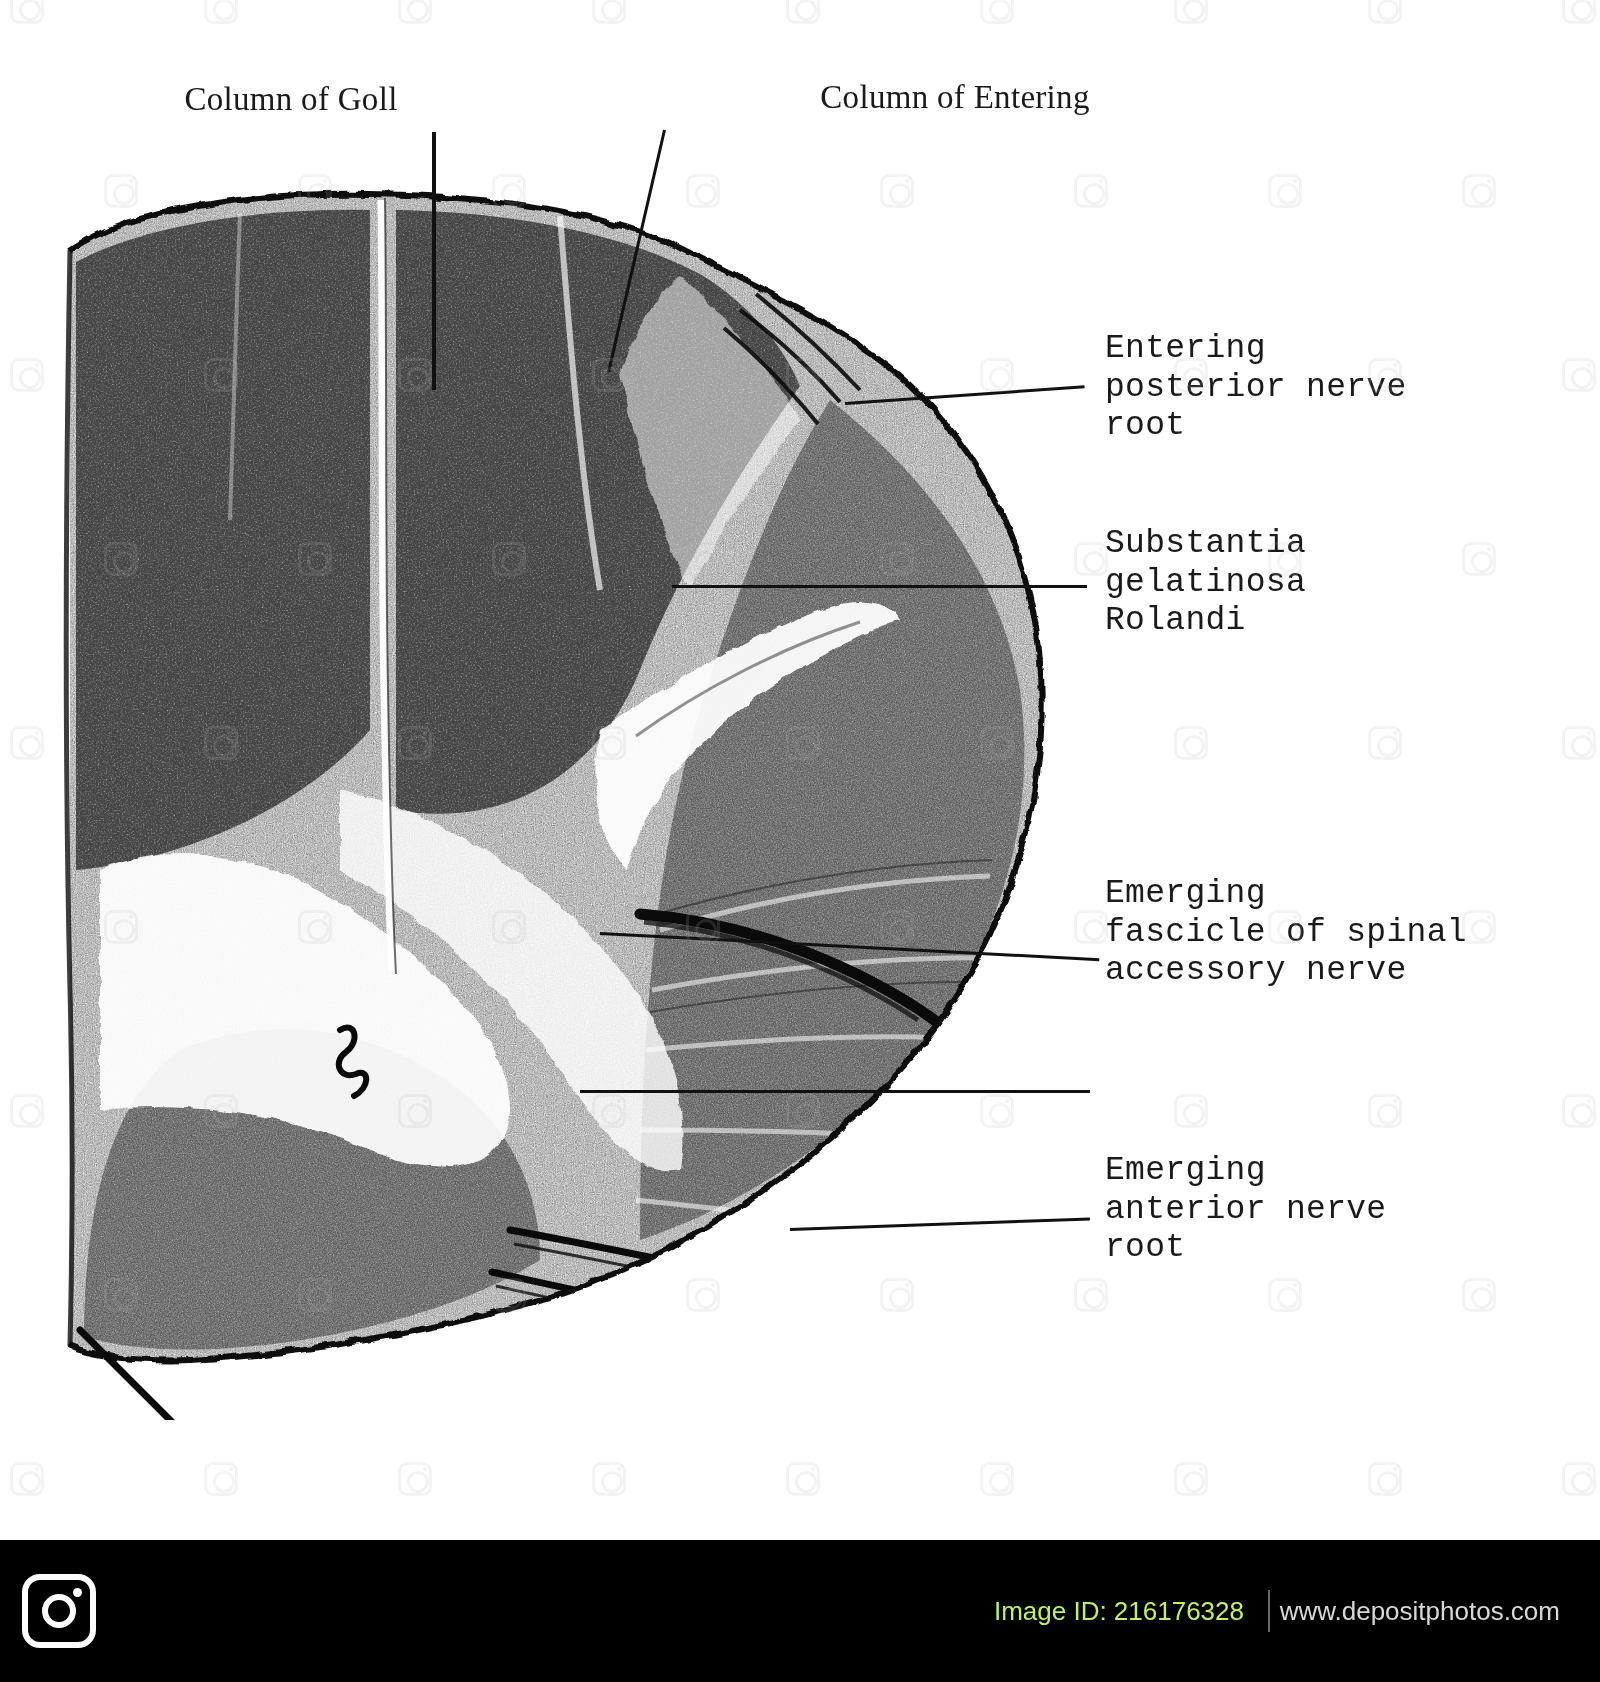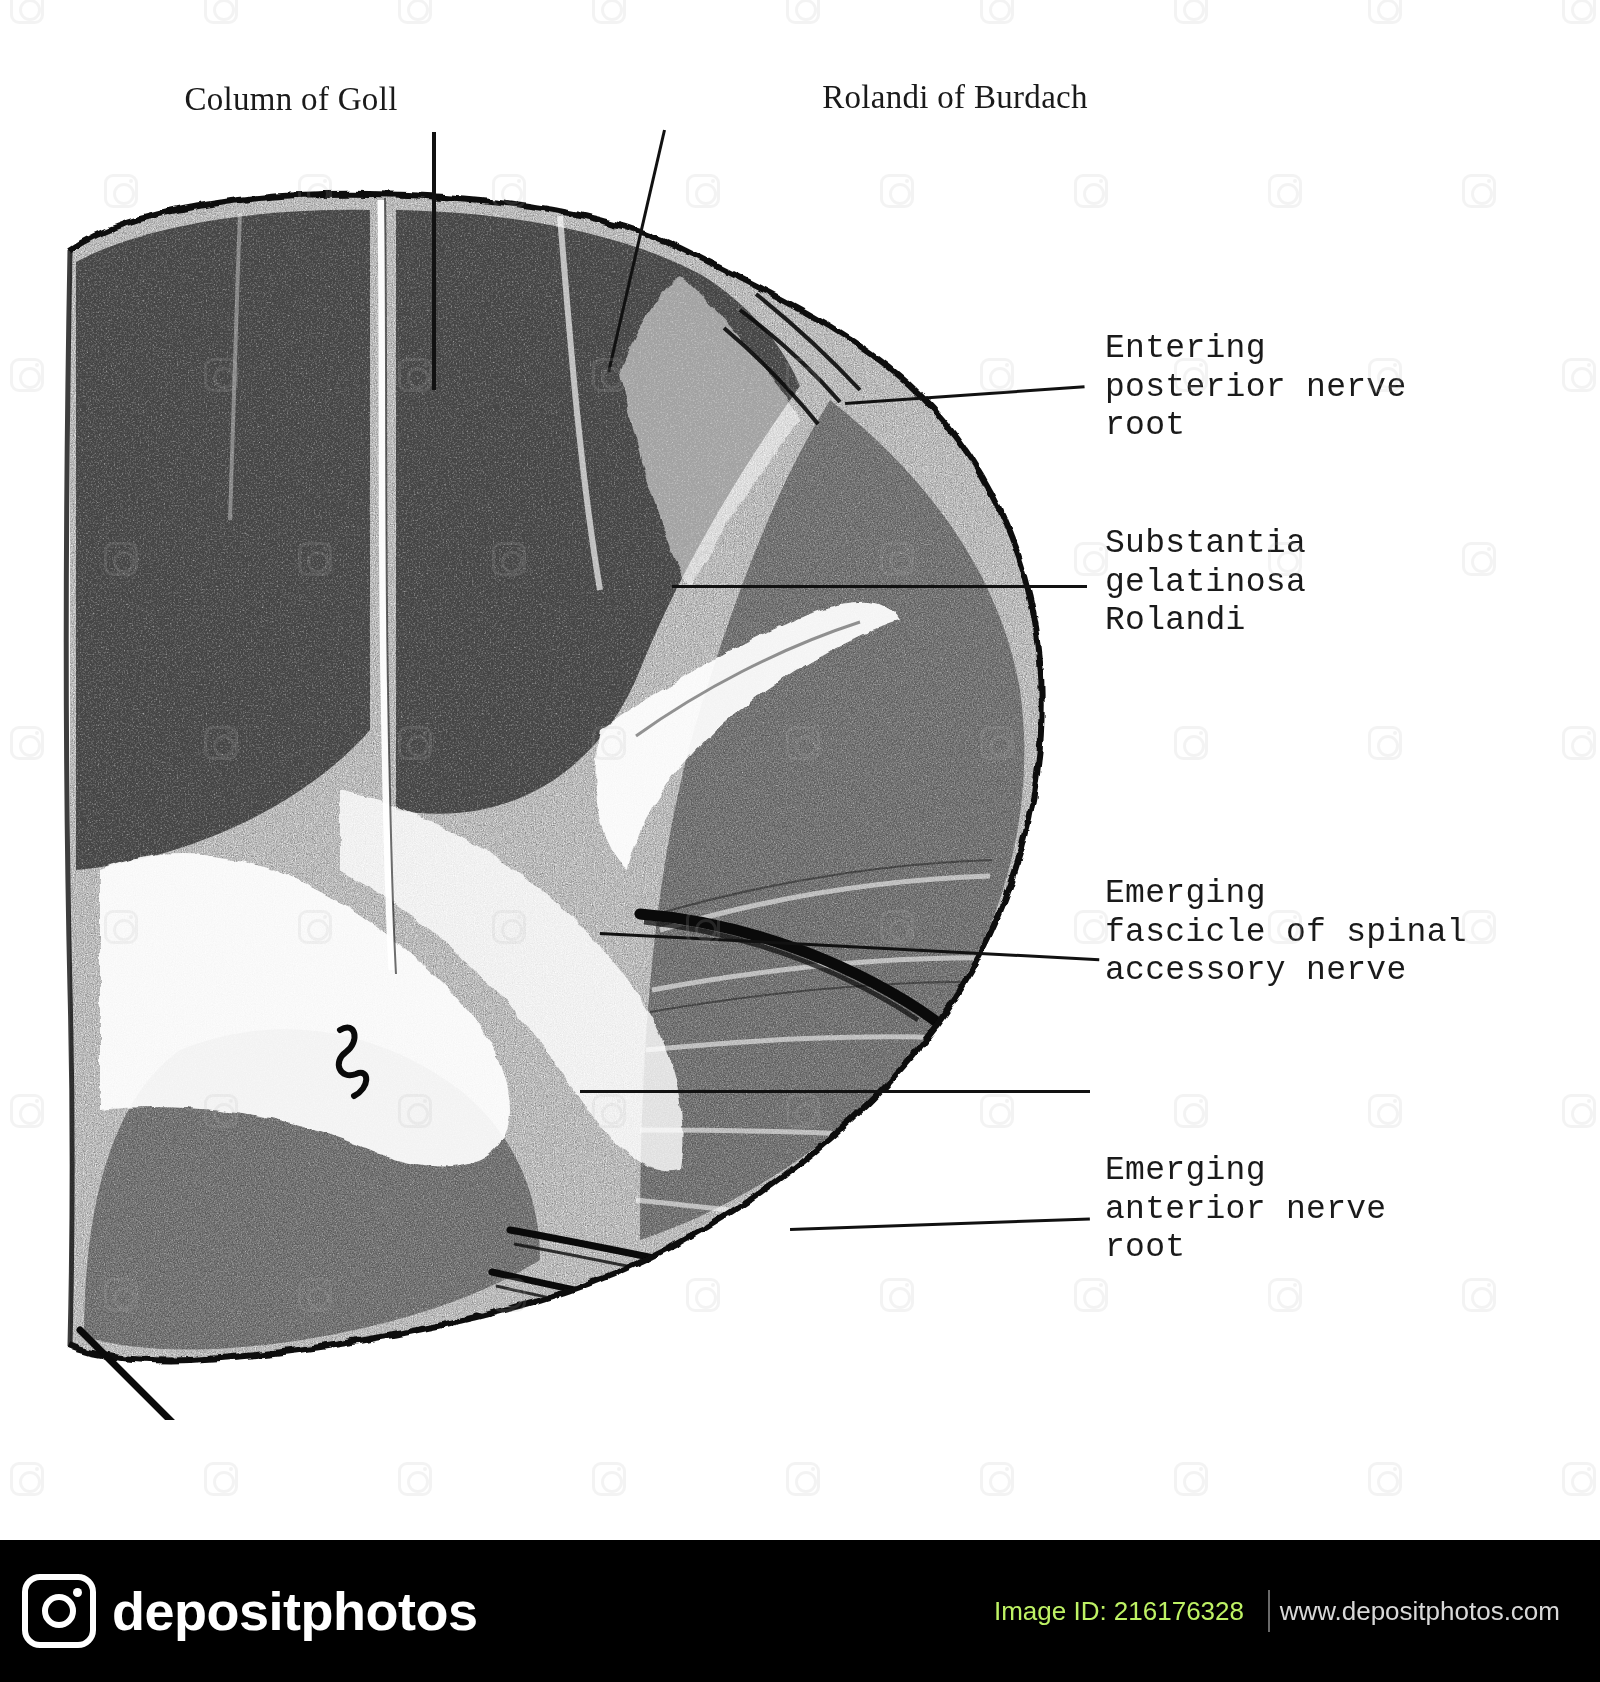--- a/index.html
+++ b/index.html
@@ -323,21 +323,21 @@
   <div class="leader" style="left:672px; top:585px; width:415px; height:3px;"></div>
 
   <div class="leader" style="left:600px; top:932px; width:500px; height:3px; transform: rotate(3deg);"></div>
 
   <div class="leader" style="left:580px; top:1090px; width:510px; height:3px;"></div>
 
   <div class="leader" style="left:790px; top:1228px; width:300px; height:3px; transform: rotate(-2deg);"></div>
 
   <div class="label top" style="left:126px; top:80px; width:330px;">Column of Goll</div>
 
-  <div class="label top" style="left:740px; top:78px; width:430px;">Rolandi of Burdach</div>
+  <div class="label top" style="left:740px; top:78px; width:430px;">Column of Entering</div>
 
   <div class="label right" style="left:1105px; top:330px; width:390px;">Entering
 posterior nerve
 root</div>
 
   <div class="label right" style="left:1105px; top:525px; width:390px;">Substantia
 gelatinosa
 Rolandi</div>
 
   <div class="label right" style="left:1105px; top:875px; width:400px;">Emerging
@@ -726,19 +726,18 @@
         <div class="wm-inner"></div>
         <div class="wm-dot"></div>
       </div>
     </div>
 
   <div id="footer">
     <div class="logo-mark">
       <div class="circ"></div>
       <div class="dot"></div>
     </div>
-    <div class="brand">depositphotos</div>
     <div class="meta-id">Image ID: 216176328</div>
     <div class="divider"></div>
     <div class="meta-site">www.depositphotos.com</div>
   </div>
 
 </div>
 
 </body></html>

